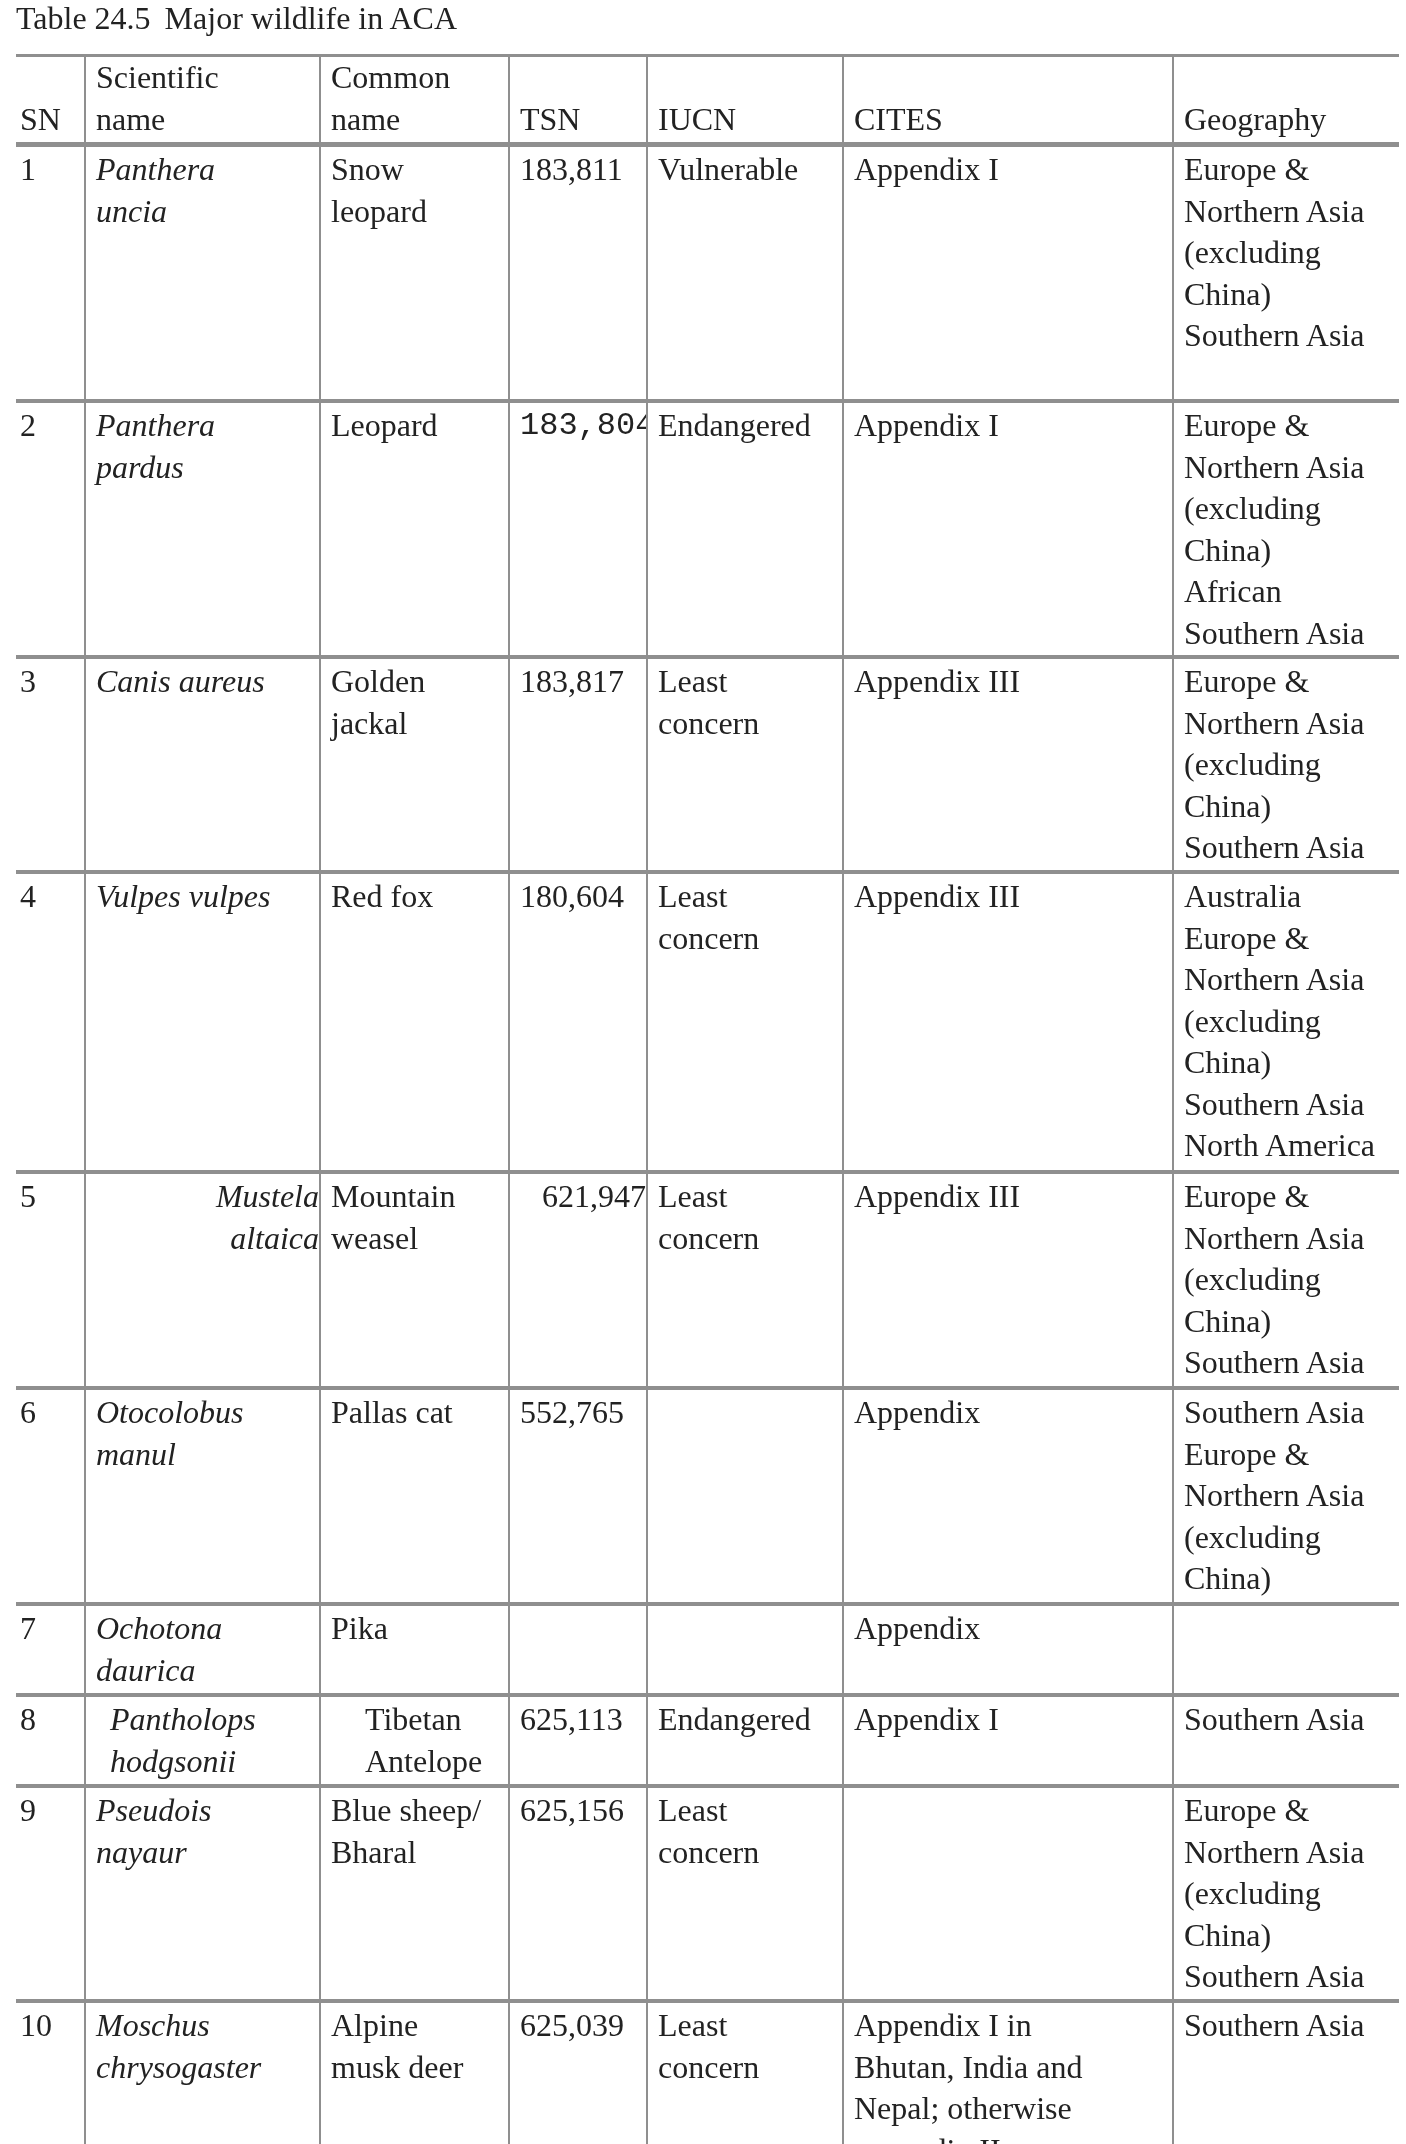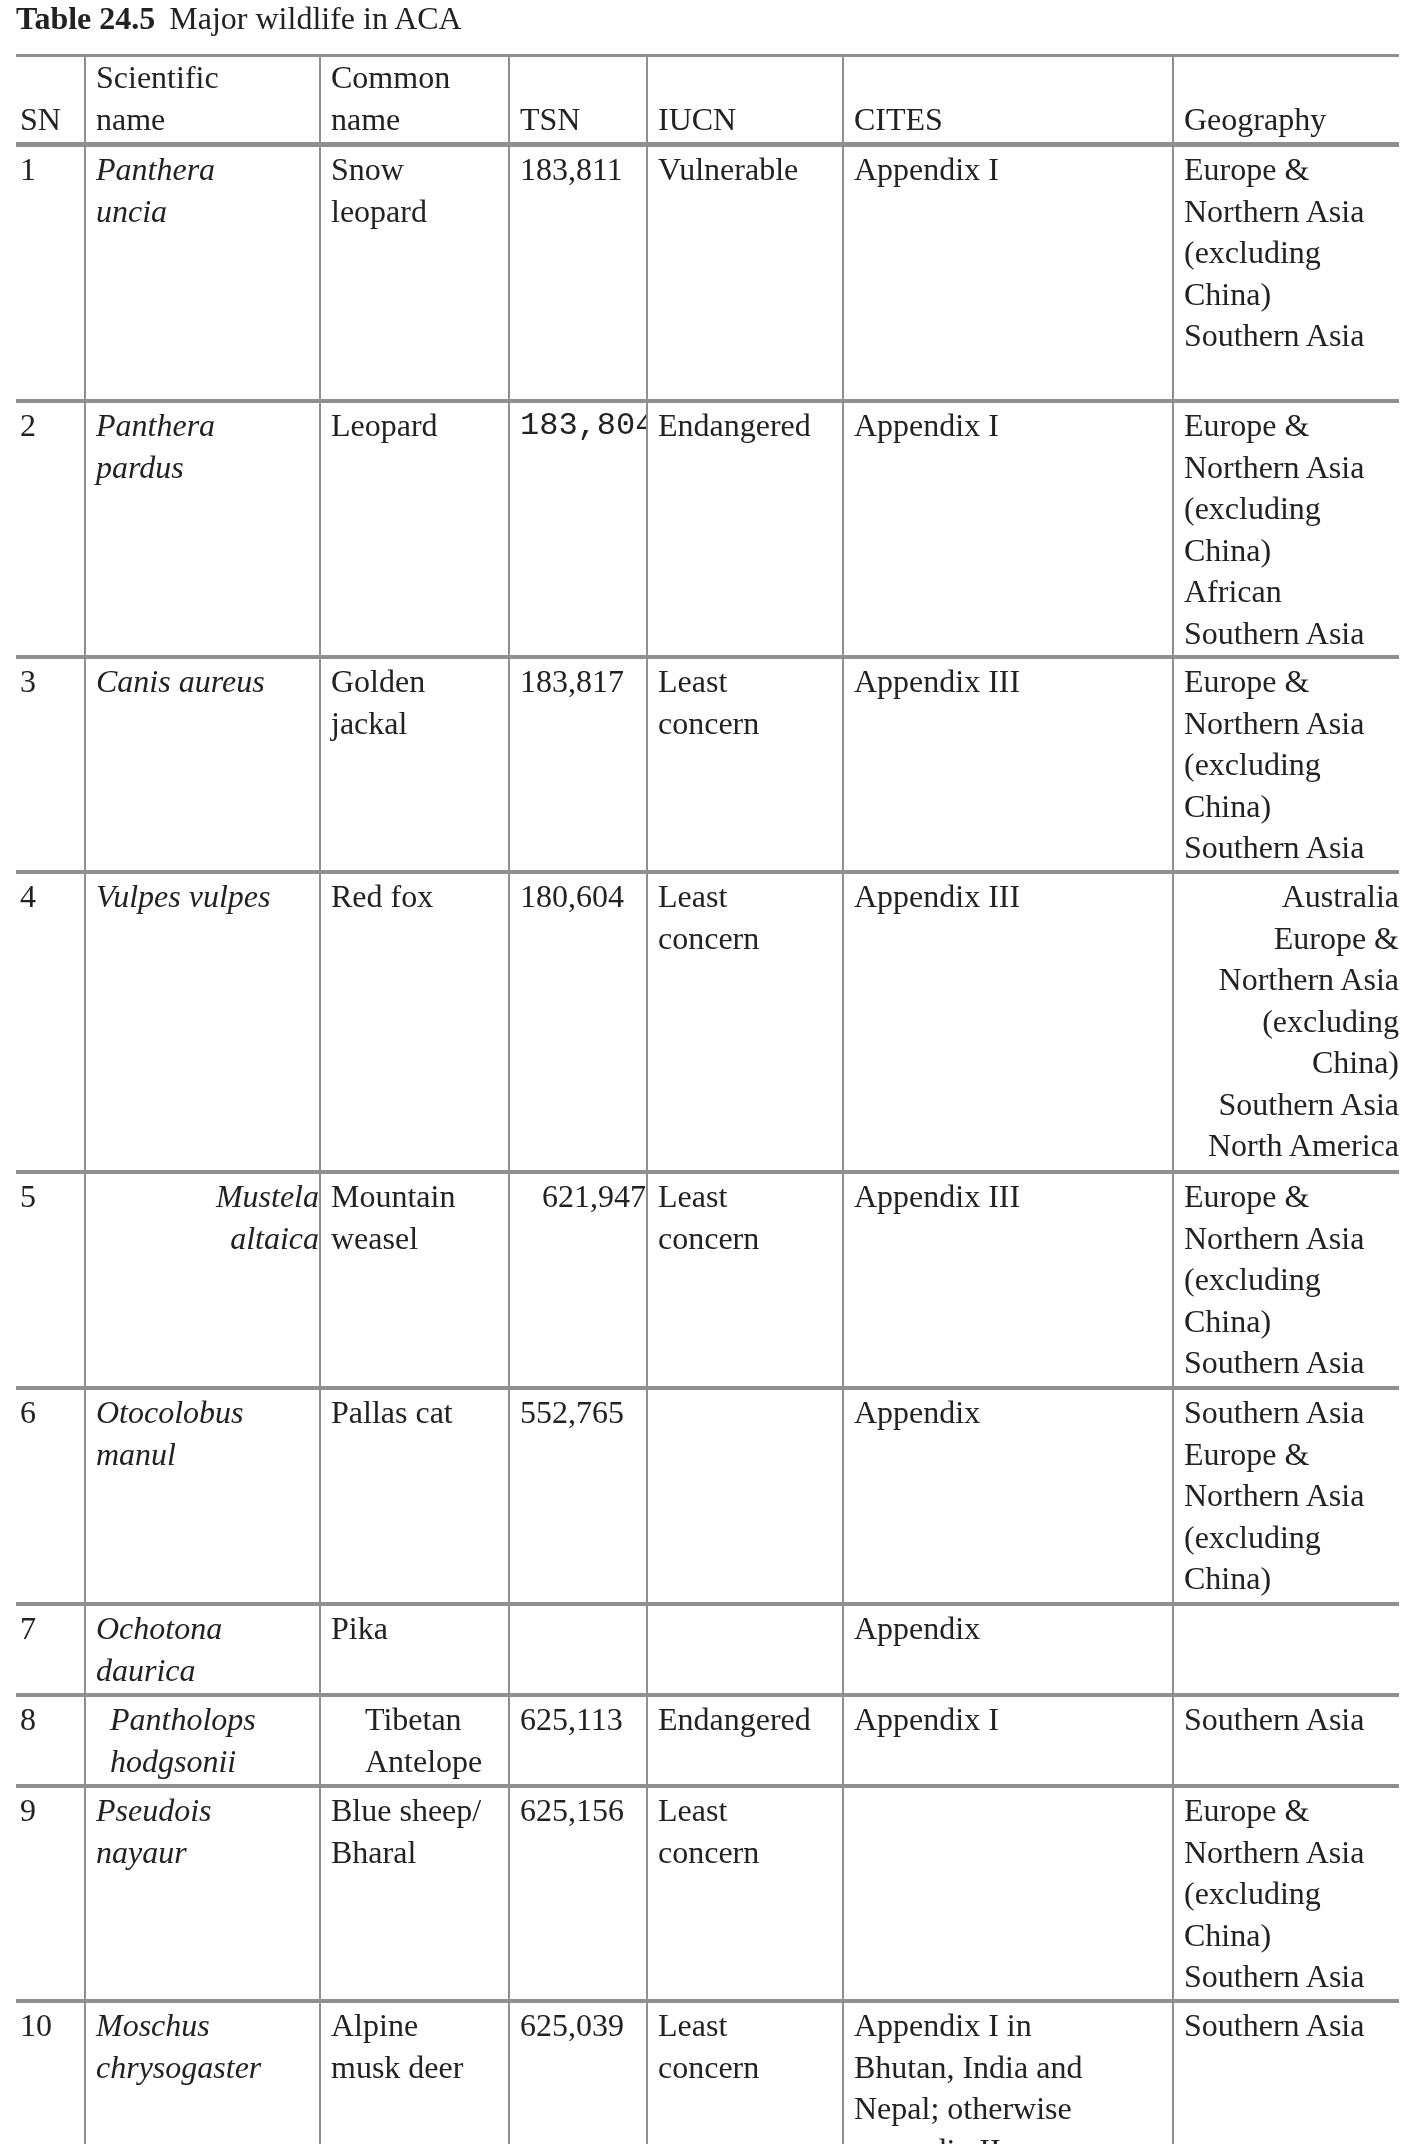--- a/index.html
+++ b/index.html
@@ -5,21 +5,21 @@
   html, body { margin: 0; padding: 0; background: #ffffff; }
   body {
     width: 1406px; height: 2144px; position: relative; overflow: hidden;
     font-family: "Liberation Serif", "DejaVu Serif", serif;
     color: #222222;
   }
   .caption {
     position: absolute; left: 16px; top: 0px; height: 44px;
     font-size: 32px; line-height: 36px; white-space: nowrap;
   }
-  .caption .label { font-weight: bold; margin-right: 14px; }
+  .caption .label { font-weight: normal; margin-right: 14px; }
   table.wild {
     position: absolute; left: 16px; top: 54px;
     width: 1383px;
     border-collapse: collapse;
     table-layout: fixed;
     font-size: 32px;
     line-height: 41.5px;
   }
   table.wild th, table.wild td {
     vertical-align: top;
@@ -182,21 +182,21 @@
         <td style="height: 294px;">
           <span class="line">180,604</span>
         </td>
         <td style="height: 294px;">
           <span class="line">Least</span>
           <span class="line">concern</span>
         </td>
         <td style="height: 294px;">
           <span class="line">Appendix III</span>
         </td>
-        <td style="height: 294px; text-align: right;">
+        <td style="height: 294px;">
           <span class="line">Australia</span>
           <span class="line">Europe &amp;</span>
           <span class="line">Northern Asia</span>
           <span class="line">(excluding</span>
           <span class="line">China)</span>
           <span class="line">Southern Asia</span>
           <span class="line">North America</span>
         </td>
       </tr>
       <tr>

